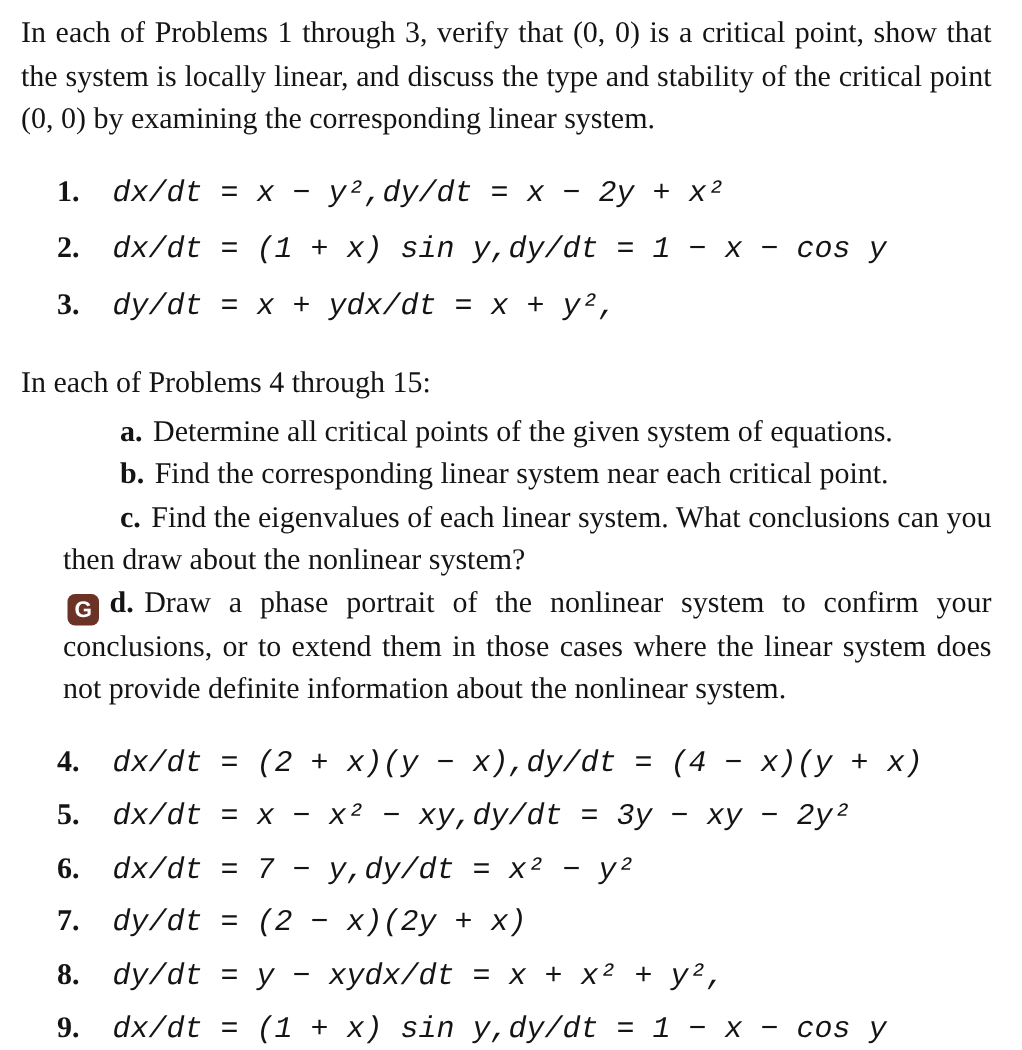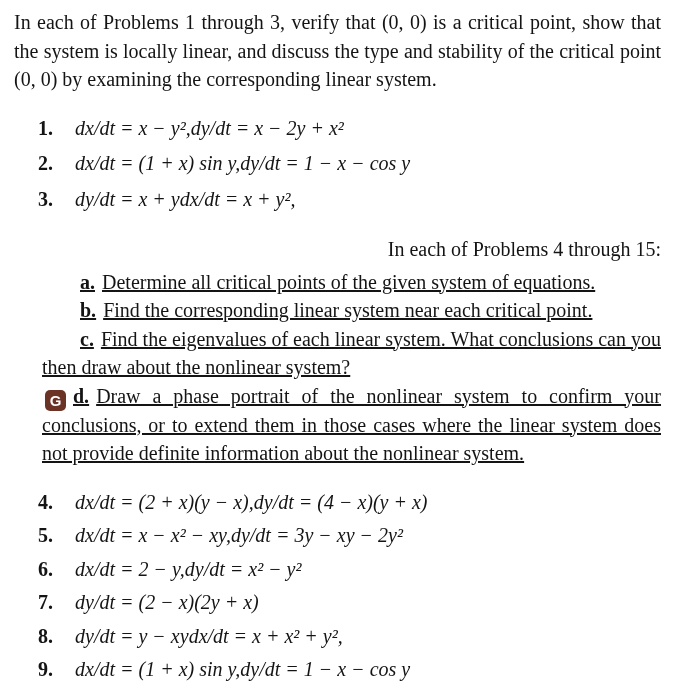--- a/index.html
+++ b/index.html
@@ -22,47 +22,47 @@
     font-size: 20px;
     line-height: 28.5px;
     overflow: hidden;
   }
   .intro {
     margin: 0;
     text-align: justify;
   }
   .section-intro {
     margin: 22px 0 4px 0;
-    text-align: right;
+    text-align: left;
   }
   .prob {
     display: flex;
     align-items: baseline;
     margin: 7px 0 7px 24px;
   }
   .prob-tight {
     margin: 5px 0 5px 24px;
   }
   .prob .num {
     font-weight: bold;
     width: 37px;
     flex-shrink: 0;
   }
   .eq {
     font-style: italic;
     white-space: nowrap;
+    font-family: Liberation Mono, monospace;
   }
   .eq2 {
     margin-left: 0;
   }
   .subitem {
     margin: 0 0 0 28px;
     text-indent: 38px;
     text-align: justify;
-    text-decoration: underline;
   }
   .subitem-d {
     text-indent: 3px;
   }
   .sub-label {
     font-weight: bold;
     padding-right: 7px;
   }
   .g-badge {
     display: inline-block;
@@ -132,21 +132,21 @@
       <span class="eq">dx/dt = (2 + x)(y − x),</span>
       <span class="eq eq2">dy/dt = (4 − x)(y + x)</span>
     </div>
     <div class="prob prob-tight">
       <span class="num">5.</span>
       <span class="eq">dx/dt = x − x² − xy,</span>
       <span class="eq eq2">dy/dt = 3y − xy − 2y²</span>
     </div>
     <div class="prob prob-tight">
       <span class="num">6.</span>
-      <span class="eq">dx/dt = 2 − y,</span>
+      <span class="eq">dx/dt = 7 − y,</span>
       <span class="eq eq2">dy/dt = x² − y²</span>
     </div>
     <div class="prob prob-tight">
       <span class="num">7.</span>
       <span class="eq eq2">dy/dt = (2 − x)(2y + x)</span>
     </div>
     <div class="prob prob-tight">
       <span class="num">8.</span>
       <span class="eq eq2">dy/dt = y − xy</span>
       <span class="eq">dx/dt = x + x² + y²,</span>

